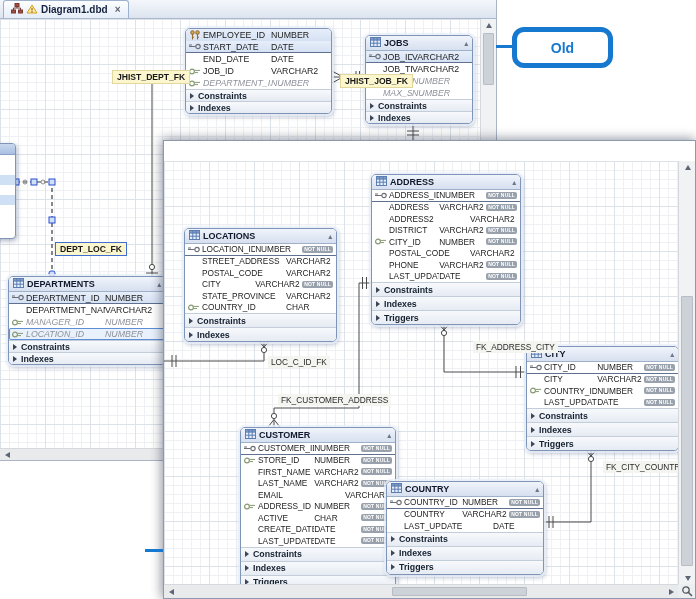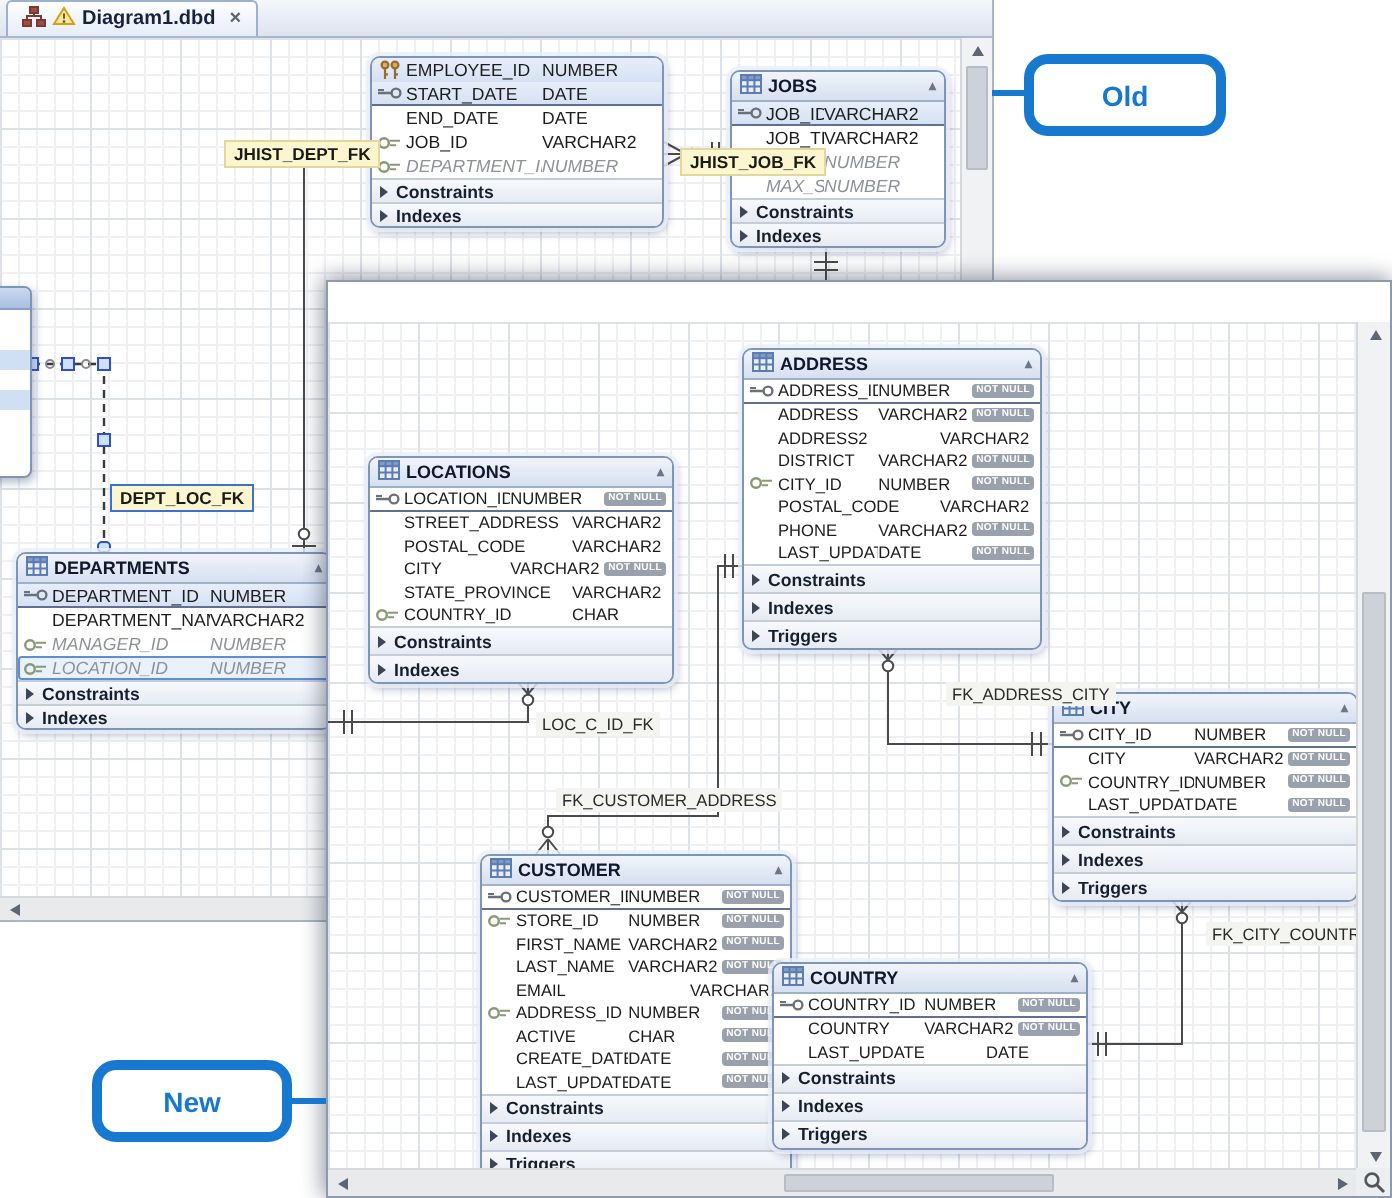--- a/index.html
+++ b/index.html
@@ -783,15 +783,14 @@
           <circle cx="5" cy="5" r="3.2" fill="none" stroke="#555" stroke-width="1.3"></circle>
           <line x1="7.5" y1="7.5" x2="11" y2="11" stroke="#555" stroke-width="1.5"></line>
         </svg>
     </div>
   </div>
 
   <div class="callout-line" style="left:496px;top:45px;width:16px;"></div>
   <div class="callout" style="left:512px;top:27px;width:101px;height:41px;">Old</div>
 
   <div class="callout-line" style="left:145px;top:549px;width:18px;"></div>
-  <div class="callout" style="left:46px;top:530px;width:100px;height:41px;">New</div>
 
 </div>
 
 </body></html>

